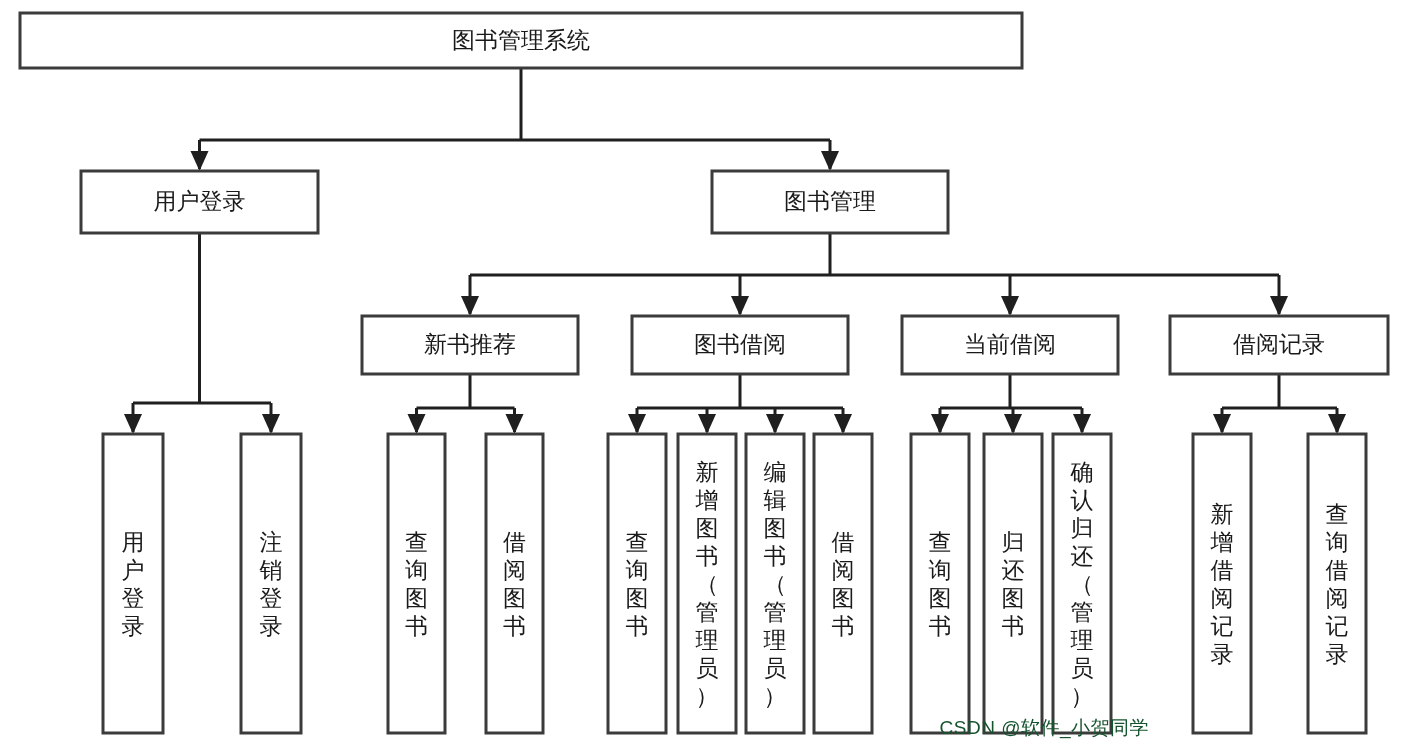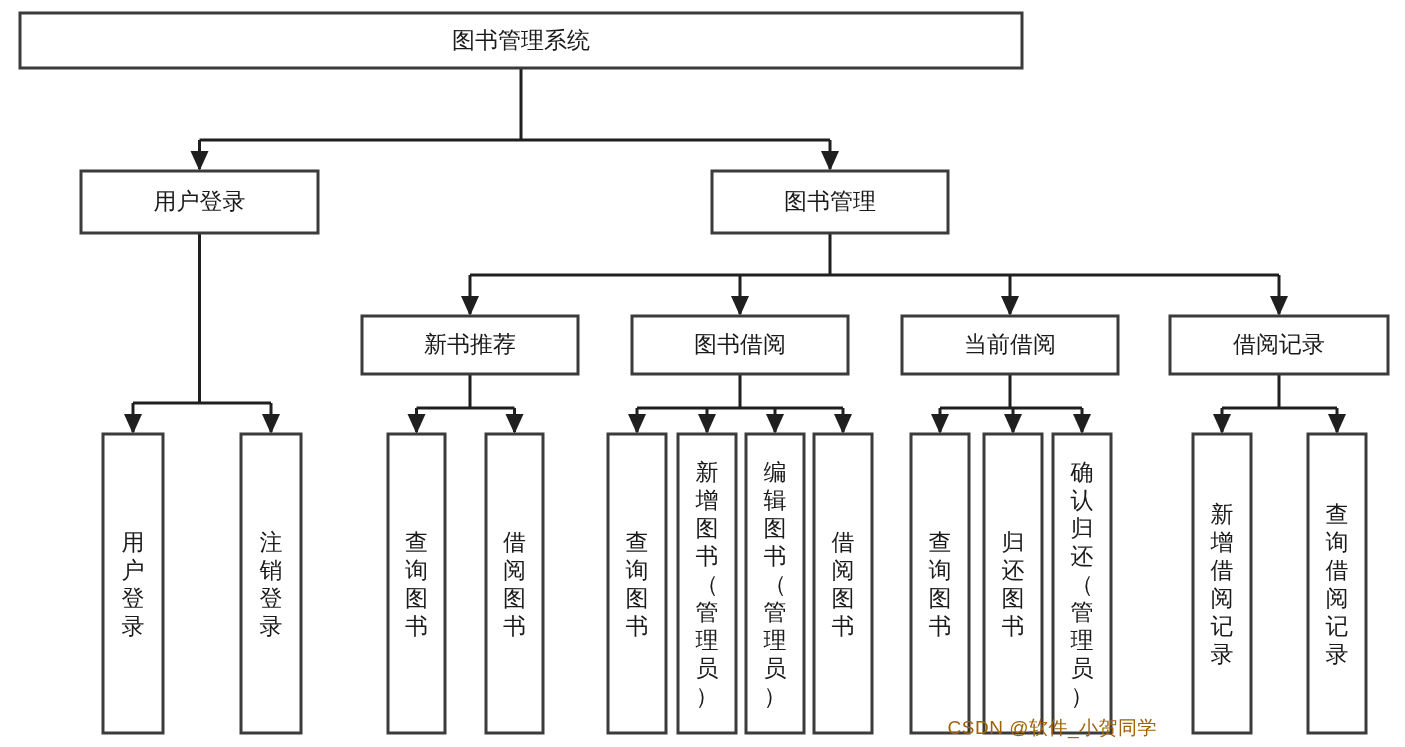--- a/index.html
+++ b/index.html
@@ -50,25 +50,25 @@
     dominant-baseline: middle;
   }
   .node-label-v {
     font-family: "Liberation Sans", "DejaVu Sans", sans-serif;
     font-size: 23px;
     fill: #1a1a1a;
     text-anchor: middle;
   }
   .watermark {
     position: absolute;
-    right: 4px;
+    right: 12px;
     bottom: 6px;
     font-family: "Liberation Sans", "DejaVu Sans", sans-serif;
     font-size: 19px;
-    color: #a16207;
+    color: #14532d;
     letter-spacing: 0.5px;
     white-space: nowrap;
     user-select: none;
     margin-top: 32px;
   }
 </style>
 </head>
 <body>
 
 <div id="diagram-root">

